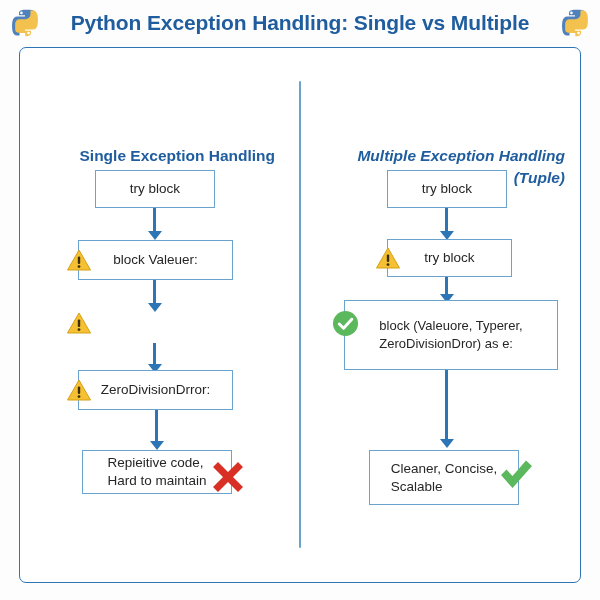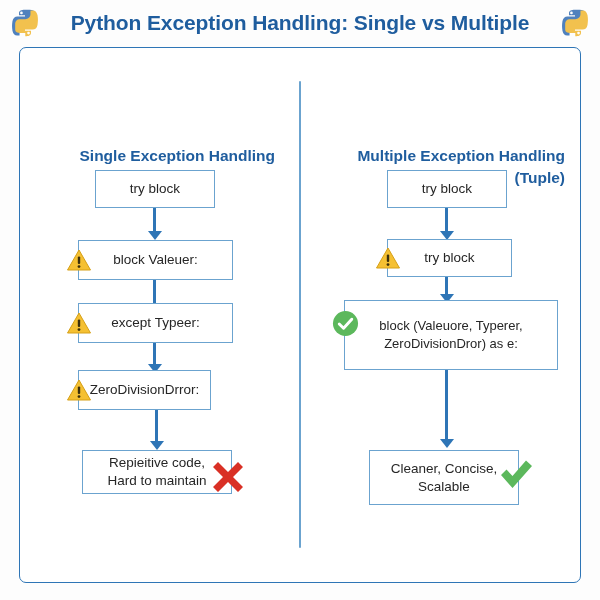--- a/index.html
+++ b/index.html
@@ -82,21 +82,20 @@
 
   
   .flowbox {
     position: absolute;
     box-sizing: border-box;
     border: 1.2px solid #6ba3cf;
     background: #ffffff;
     display: flex;
     align-items: center;
     justify-content: center;
-    text-align: center;
     color: #262626;
     font-size: 13.5px;
     line-height: 18px;
     padding: 2px 6px;
   }
 
   
   .arrow {
     position: absolute;
     width: 14px;
@@ -140,21 +139,21 @@
     <path fill="#4f81bd" d="M54 6c-12 0-21 3-21 12v9h22v4H27c-9 0-16 6-18 18-2 13-2 21 0 34 2 11 8 18 17 18h9V85c0-10 9-18 19-18h21c9 0 16-7 16-16V18C91 10 83 6 72 6H54zm-12 7a5 5 0 1 1 0 10 5 5 0 0 1 0-10z"></path>
     <path fill="#f2c14e" d="M56 104c12 0 21-3 21-12v-9H55v-4h28c9 0 16-6 18-18 2-13 2-21 0-34-2-11-8-18-17-18h-9v14c0 10-9 18-19 18H35c-9 0-16 7-16 16v23c0 8 8 12 19 12h18zm12-7a5 5 0 1 1 0-10 5 5 0 0 1 0 10z"></path>
   </svg>
 
   <div class="page-title">Python Exception Handling: Single vs Multiple</div>
 
   <div class="outer-frame"></div>
   <div class="divider"></div>
 
   <div class="col-heading left" style="white-space: pre-line;">Single Exception Handling</div>
-  <div class="col-heading right" style="white-space: pre-line;">Multiple Exception Handling
+  <div class="col-heading right" style="white-space: pre-line; font-style: italic;">Multiple Exception Handling
 (Tuple)</div>
 
   <div class="flowbox" style="left:95px; top:170px; width:120px; height:38px;">try block</div>
 
   <div class="arrow" style="left:148px; top:208px; height:32px;">
     <div class="shaft" style="height:23px;"></div>
     <div class="head" style="top:23px;"></div>
   </div>
 
   <div class="flowbox" style="left:78px; top:240px; width:155px; height:40px;">block Valeuer:</div>
@@ -162,33 +161,32 @@
     <path fill="#f5c032" stroke="#d6a017" stroke-width="1" stroke-linejoin="round" d="M13 2 L24.5 22 L1.5 22 Z"></path>
     <rect x="11.8" y="8.5" width="2.4" height="7.5" rx="1" fill="#3b2f0b"></rect>
     <circle cx="13" cy="18.6" r="1.4" fill="#3b2f0b"></circle>
   </svg>
 
   <div class="arrow" style="left:148px; top:280px; height:32px;">
     <div class="shaft" style="height:23px;"></div>
     <div class="head" style="top:23px;"></div>
   </div>
 
-  <div class="flowbox" style="left:78px; top:303px; width:155px; height:40px;">except Typeer:</div>
   <svg class="icon warn-icon" style="left:66px; top:311px;" viewBox="0 0 26 24">
     <path fill="#f5c032" stroke="#d6a017" stroke-width="1" stroke-linejoin="round" d="M13 2 L24.5 22 L1.5 22 Z"></path>
     <rect x="11.8" y="8.5" width="2.4" height="7.5" rx="1" fill="#3b2f0b"></rect>
     <circle cx="13" cy="18.6" r="1.4" fill="#3b2f0b"></circle>
   </svg>
 
   <div class="arrow" style="left:148px; top:343px; height:30px;">
     <div class="shaft" style="height:21px;"></div>
     <div class="head" style="top:21px;"></div>
   </div>
 
-  <div class="flowbox" style="left:78px; top:370px; width:133px; height:40px;">ZeroDivisionDrror:</div>
+  <div class="flowbox" style="left:78px; top:370px; width:155px; height:40px;">ZeroDivisionDrror:</div>
   <svg class="icon warn-icon" style="left:66px; top:378px;" viewBox="0 0 26 24">
     <path fill="#f5c032" stroke="#d6a017" stroke-width="1" stroke-linejoin="round" d="M13 2 L24.5 22 L1.5 22 Z"></path>
     <rect x="11.8" y="8.5" width="2.4" height="7.5" rx="1" fill="#3b2f0b"></rect>
     <circle cx="13" cy="18.6" r="1.4" fill="#3b2f0b"></circle>
   </svg>
 
   <div class="arrow" style="left:150px; top:410px; height:42px;">
     <div class="shaft" style="height:31px;"></div>
     <div class="head" style="top:31px;"></div>
   </div>

